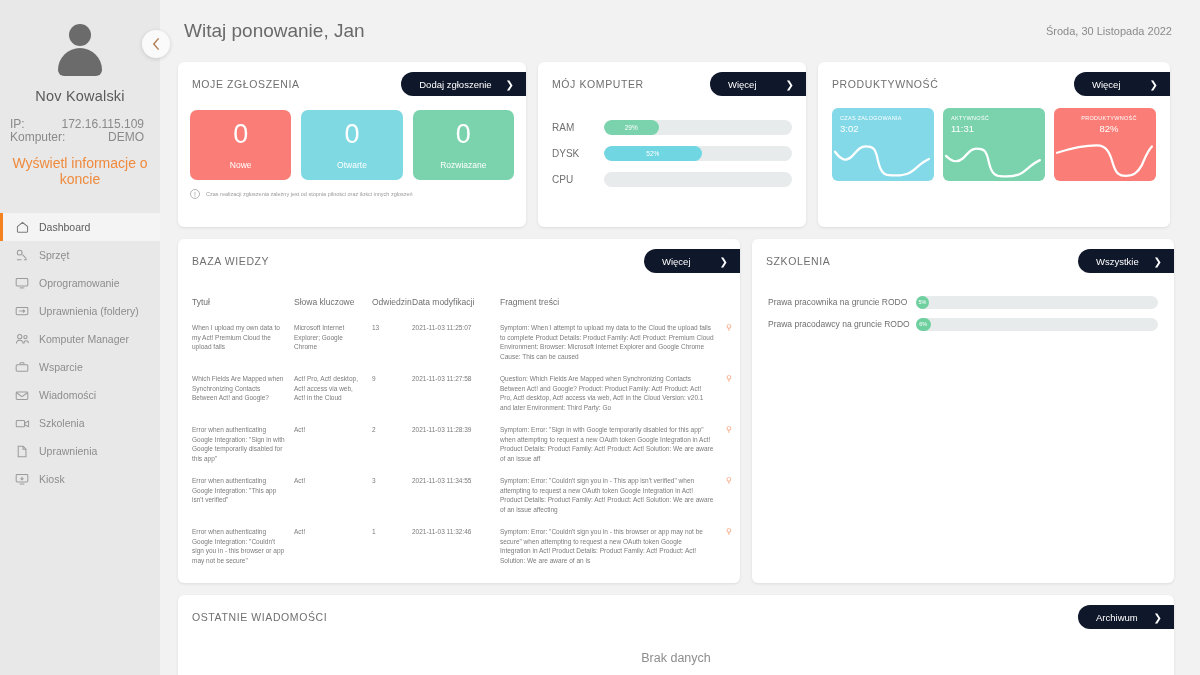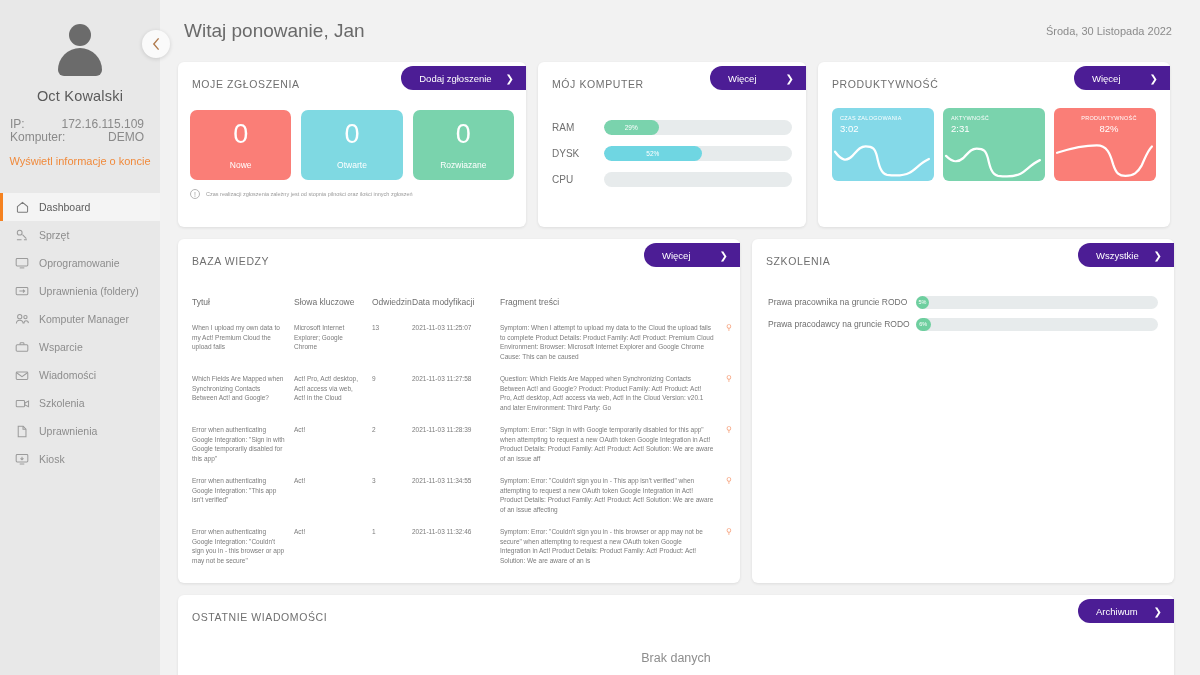--- a/index.html
+++ b/index.html
@@ -43,21 +43,21 @@
   .meta-table {
     margin: 14px 16px 0 10px;
     font-size: 12px; color: #8a8a8a;
     line-height: 13px;
   }
   .meta-row { display: flex; justify-content: space-between; }
   .meta-key { color:#8a8a8a; }
   .meta-val { color:#8a8a8a; }
   .account-link {
     margin-top: 11px; text-align: center;
-    font-size: 11px; color: #f08a3c; cursor: pointer;
+    font-size: 14px; color: #f08a3c; cursor: pointer;
   }
   .sidebar-sep { height: 22px; }
 
   .nav { margin-top: 4px; }
   .nav-item {
     display: flex; align-items: center;
     height: 28px; padding-left: 14px;
     font-size: 10.5px; color: #8d8d8d;
     cursor: pointer; position: relative;
   }
@@ -102,23 +102,23 @@
   .card {
     background: #fff; border-radius: 6px;
     box-shadow: 0 1px 3px rgba(0,0,0,.09);
     position: relative;
   }
   .card-title {
     font-size: 10.5px; color: #6f6f6f; letter-spacing: .6px;
     position: absolute; left: 14px; top: 16px;
   }
   .pill-btn {
-    position: absolute; right: 0px; top: 4px;
+    position: absolute; right: 0px; top: 10px;
     height: 24px; min-width: 96px;
-    background: #4c1d95; color: #fff;
+    background: #0f172a; color: #fff;
     border-radius: 13px 0 0 13px;
     display:flex; align-items:center; justify-content: space-between;
     padding: 0 12px 0 18px;
     font-size: 9.5px; cursor: pointer; white-space: nowrap;
   }
   .pill-btn .chev { margin-left: 14px; font-size: 10px; }
 
   
   .row1 { display:flex; gap: 12px; padding: 0 4px; }
   #card-zgloszenia { width: 348px; height: 165px; }
@@ -217,21 +217,21 @@
 <body>
 
 <div id="app">
 
   <aside id="sidebar">
     <div class="avatar-wrap">
       <div class="avatar">
         <div class="head"></div>
         <div class="body"></div>
       </div>
-      <div class="user-name">Oct Kowalski</div>
+      <div class="user-name">Nov Kowalski</div>
     </div>
 
     <div class="meta-table">
       <div class="meta-row">
         <span class="meta-key">IP:</span>
         <span class="meta-val">172.16.115.109</span>
       </div>
       <div class="meta-row">
         <span class="meta-key">Komputer:</span>
         <span class="meta-val">DEMO</span>
@@ -425,21 +425,21 @@
         <div class="prods">
           <div class="prod" id="prod-0" style="background: rgb(132, 217, 232);">
             <div class="pl">CZAS ZALOGOWANIA</div>
             <div class="pv">3:02</div>
             <svg viewBox="0 0 100 40" preserveAspectRatio="none">
               <path d="M3,14 C9,22 14,24 20,18 C24,14 27,9 33,9 C40,9 42,11 44,18 C46,27 48,35 54,36 C62,37 70,37 76,34 C82,31 86,25 95,21" fill="none" stroke="#ffffff" stroke-width="2.2" stroke-linecap="round"></path>
             </svg>
           </div>
           <div class="prod" id="prod-1" style="background: rgb(122, 211, 173);">
             <div class="pl">AKTYWNOŚĆ</div>
-            <div class="pv">2:31</div>
+            <div class="pv">11:31</div>
             <svg viewBox="0 0 100 40" preserveAspectRatio="none">
               <path d="M3,18 C9,24 14,25 20,20 C24,16 27,11 33,11 C40,11 42,13 44,20 C46,29 48,36 54,37 C62,38 70,38 76,35 C82,32 86,26 95,22" fill="none" stroke="#ffffff" stroke-width="2.2" stroke-linecap="round"></path>
             </svg>
           </div>
           <div class="prod" id="prod-2" style="background: rgb(250, 126, 119); text-align: center;">
             <div class="pl">PRODUKTYWNOŚĆ</div>
             <div class="pv">82%</div>
             <svg viewBox="0 0 100 40" preserveAspectRatio="none">
               <path d="M3,15 C16,11 30,8 42,8 C52,8 55,16 58,26 C61,35 64,37 70,37 C78,37 82,34 86,27 C89,21 91,14 96,9" fill="none" stroke="#ffffff" stroke-width="2.2" stroke-linecap="round"></path>
             </svg>

